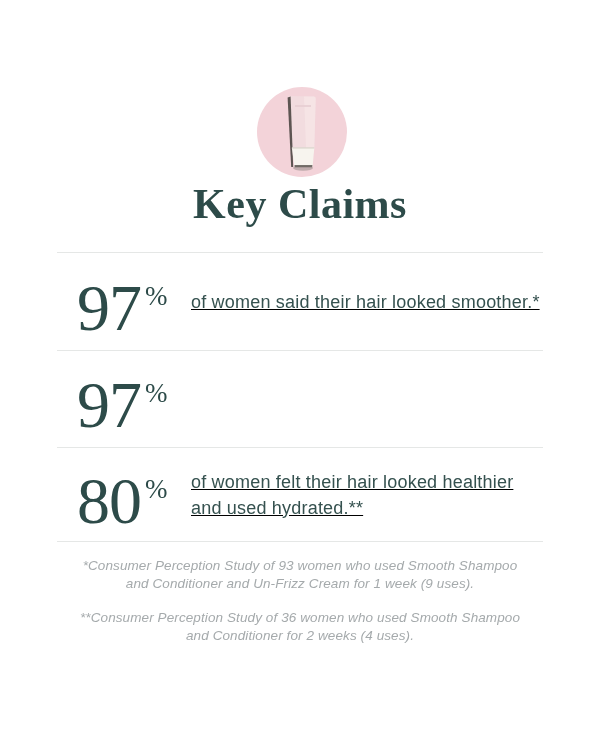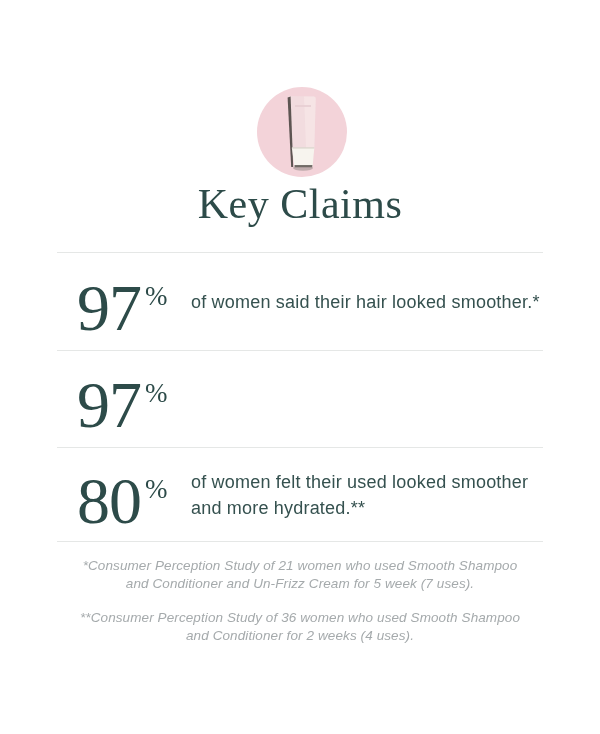--- a/index.html
+++ b/index.html
@@ -23,33 +23,34 @@
     height: 90px;
   }
 
   .title {
     position: absolute;
     top: 183px;
     left: 0;
     width: 100%;
     text-align: center;
     font-family: "Liberation Serif", serif;
-    font-weight: 400;
+    font-weight: 700;
     font-size: 42px;
     line-height: 42px;
     letter-spacing: 0.5px;
     color: #2d4b49;
   }
 
   .stats {
     position: absolute;
     top: 252px;
     left: 57px;
     width: 486px;
     border-bottom: 1px solid #e5e7e6;
+    text-decoration: underline;
   }
 
   .stat-row {
     display: flex;
     align-items: center;
     border-top: 1px solid #e5e7e6;
     padding-left: 20px;
   }
   .stat-row:nth-child(1) { height: 98px; }
   .stat-row:nth-child(2) { height: 97px; }
@@ -145,31 +146,31 @@
         <span class="stat-pct">%</span>
       </div>
     </div>
 
     <div class="stat-row">
       <div class="stat-number">
         <span class="stat-value">80</span>
         <span class="stat-pct">%</span>
       </div>
       <div class="stat-text">
-        <span class="stat-line">of women felt their used looked smoother</span>
-        <span class="stat-line">and more hydrated.**</span>
+        <span class="stat-line">of women felt their hair looked healthier</span>
+        <span class="stat-line">and used hydrated.**</span>
       </div>
     </div>
 
   </div>
 
   <div class="footnotes">
     <p class="footnote">
-      <span class="fn-line">*Consumer Perception Study of 21 women who used Smooth Shampoo</span>
-      <span class="fn-line">and Conditioner and Un-Frizz Cream for 5 week (7 uses).</span>
+      <span class="fn-line">*Consumer Perception Study of 93 women who used Smooth Shampoo</span>
+      <span class="fn-line">and Conditioner and Un-Frizz Cream for 1 week (9 uses).</span>
     </p>
     <p class="footnote">
       <span class="fn-line">**Consumer Perception Study of 36 women who used Smooth Shampoo</span>
       <span class="fn-line">and Conditioner for 2 weeks (4 uses).</span>
     </p>
   </div>
 
 </div>
 
 </body></html>

